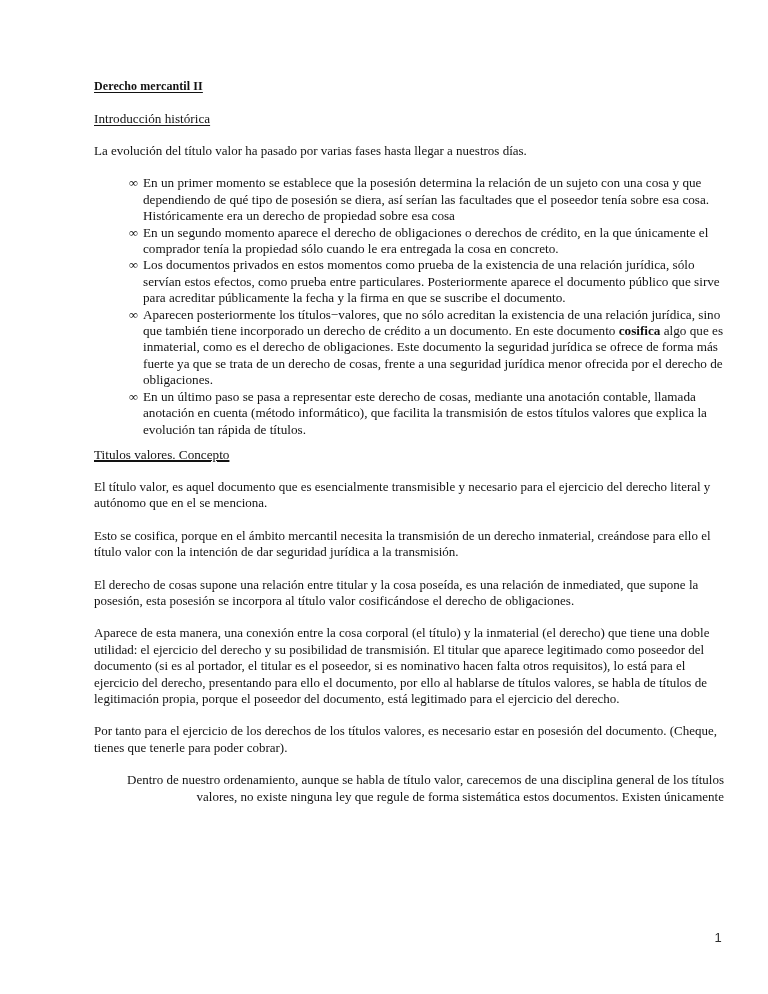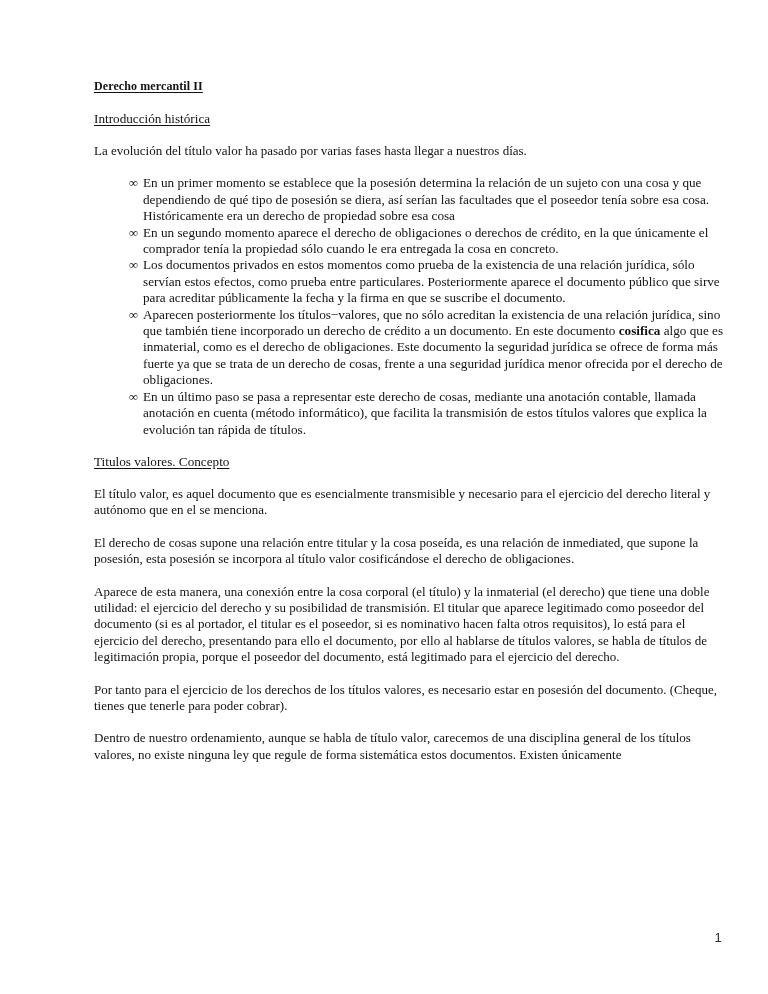--- a/index.html
+++ b/index.html
@@ -53,31 +53,32 @@
     font-weight: normal;
     margin: 0 0 17px 0;
   }
   .h-plain span.u {
     text-decoration: underline;
     text-underline-offset: 2px;
   }
 
   
   .h-plain.section-gap {
-    margin-top: 16px;
+    margin-top: 9px;
+    text-decoration: underline;
   }
 
   
   p.para {
     font-size: 13px;
     line-height: 16.4px;
     margin: 0 0 16px 0;
     text-align: left;
   }
-  p.para:last-child { margin-bottom: 0; }
+  p.para:last-child { margin-bottom: 0; text-align: right; }
 
   
   ul.inf-list {
     list-style: none;
     margin: 6px 0 6px 0;
     padding: 0 0 0 35px;
     width: 595px;
   }
   ul.inf-list li {
     position: relative;
@@ -134,20 +135,21 @@
 
       <li><span class="bullet">∞</span><span>Aparecen posteriormente los títulos−valores, que no sólo acreditan la existencia de una relación jurídica, sino que también tiene incorporado un derecho de crédito a un documento. En este documento </span><b class="inline-bold">cosifica</b><span> algo que es inmaterial, como es el derecho de obligaciones. Este documento la seguridad jurídica se ofrece de forma más fuerte ya que se trata de un derecho de cosas, frente a una seguridad jurídica menor ofrecida por el derecho de obligaciones.</span></li>
 
       <li><span class="bullet">∞</span><span>En un último paso se pasa a representar este derecho de cosas, mediante una anotación contable, llamada anotación en cuenta (método informático), que facilita la transmisión de estos títulos valores que explica la evolución tan rápida de títulos.</span></li>
 
     </ul>
 
     <div class="h-plain section-gap"><span class="u">Titulos valores. Concepto</span></div>
 
     <p class="para">El título valor, es aquel documento que es esencialmente transmisible y necesario para el ejercicio del derecho literal y autónomo que en el se menciona.</p>
+    <p class="para">Esto se cosifica, porque en el ámbito mercantil necesita la transmisión de un derecho inmaterial, creándose para ello el título valor con la intención de dar seguridad jurídica a la transmisión.</p>
     <p class="para">El derecho de cosas supone una relación entre titular y la cosa poseída, es una relación de inmediated, que supone la posesión, esta posesión se incorpora al título valor cosificándose el derecho de obligaciones.</p>
     <p class="para">Aparece de esta manera, una conexión entre la cosa corporal (el título) y la inmaterial (el derecho) que tiene una doble utilidad: el ejercicio del derecho y su posibilidad de transmisión. El titular que aparece legitimado como poseedor del documento (si es al portador, el titular es el poseedor, si es nominativo hacen falta otros requisitos), lo está para el ejercicio del derecho, presentando para ello el documento, por ello al hablarse de títulos valores, se habla de títulos de legitimación propia, porque el poseedor del documento, está legitimado para el ejercicio del derecho.</p>
     <p class="para">Por tanto para el ejercicio de los derechos de los títulos valores, es necesario estar en posesión del documento. (Cheque, tienes que tenerle para poder cobrar).</p>
     <p class="para">Dentro de nuestro ordenamiento, aunque se habla de título valor, carecemos de una disciplina general de los títulos valores, no existe ninguna ley que regule de forma sistemática estos documentos. Existen únicamente</p>
 
   </div>
 
   <div class="page-number">1</div>
 
 </div>

